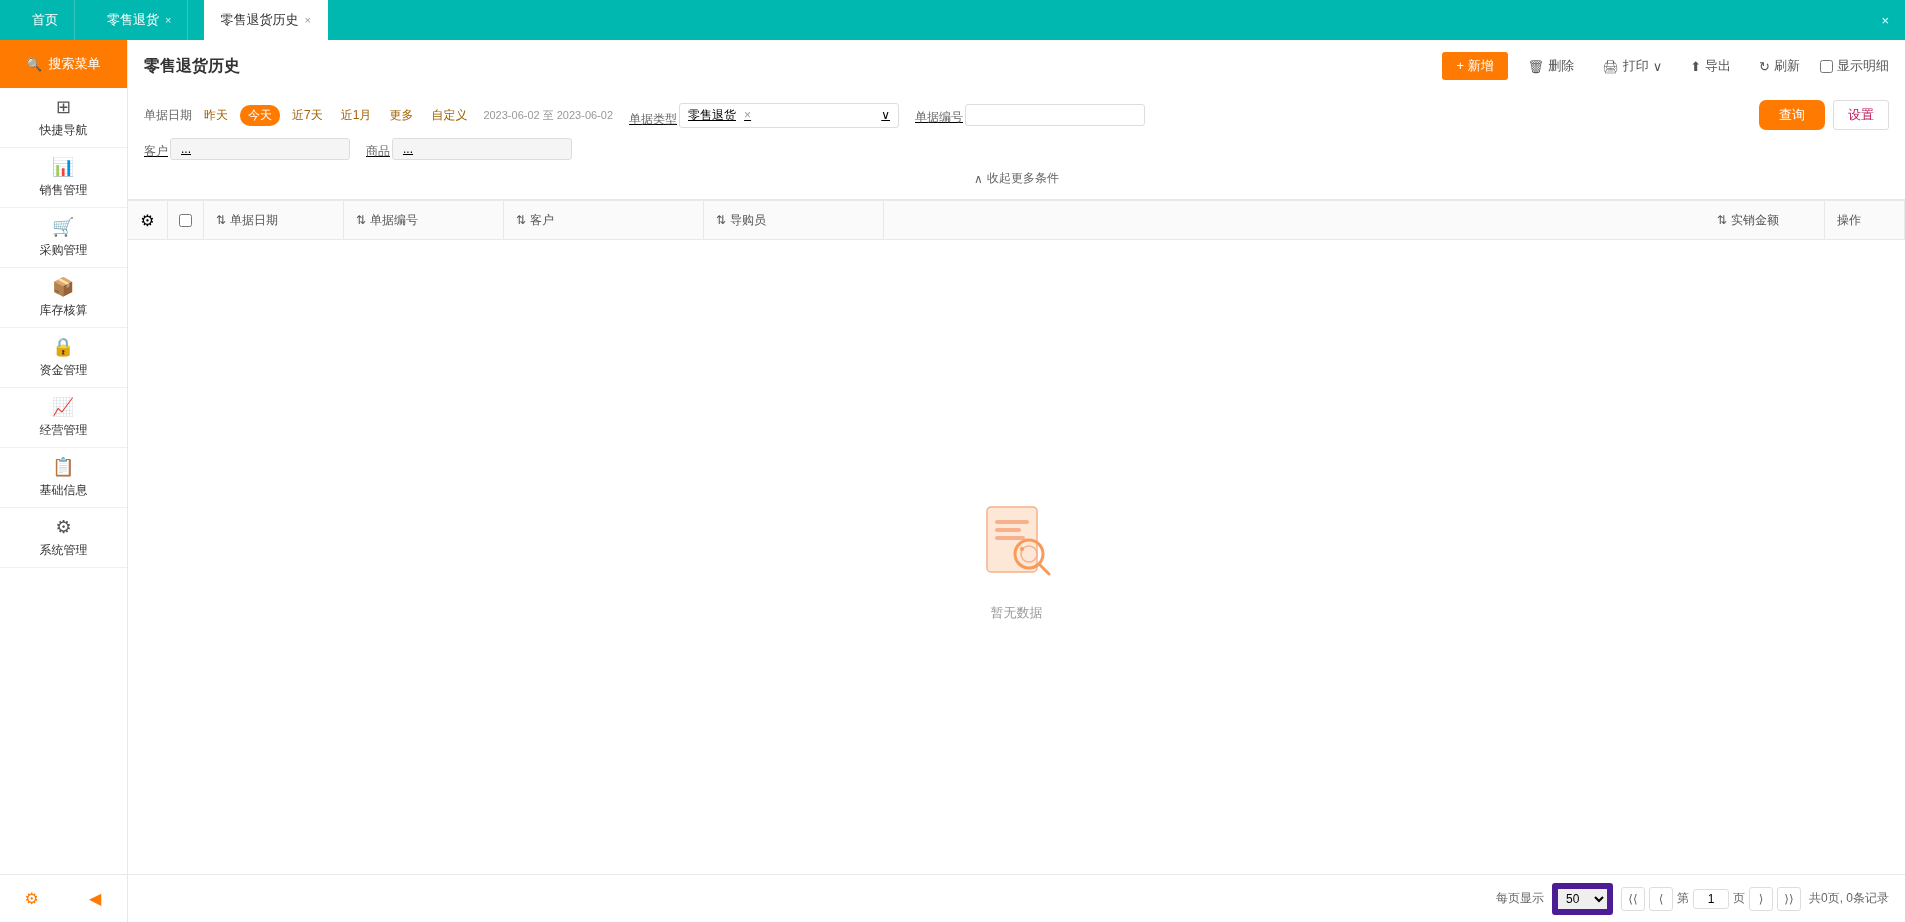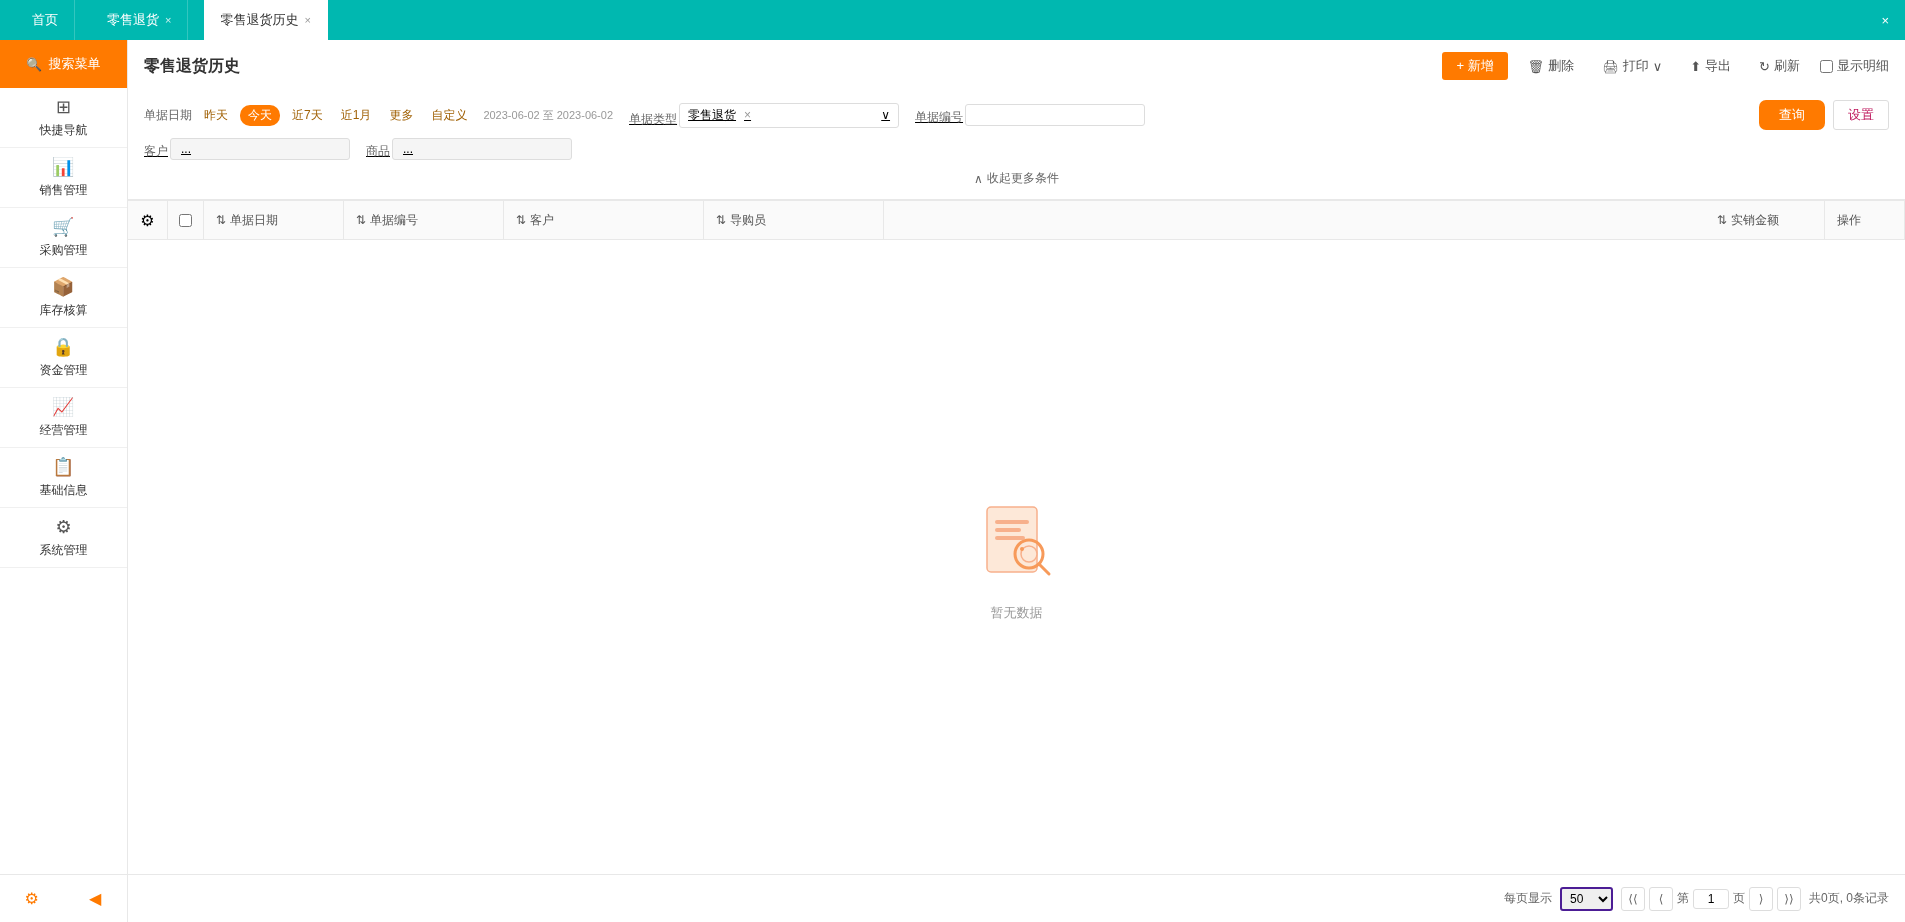--- a/index.html
+++ b/index.html
@@ -353,21 +353,21 @@
       justify-content: flex-end;
       padding: 0 16px;
       gap: 8px;
       flex-shrink: 0;
     }
     .pagination-label {
       font-size: 12px;
       color: #666;
     }
     .pagination-select {
-      border: 2px solid #4c1d95;
+      border: 6px solid #4c1d95;
       border-radius: 3px;
       font-size: 12px;
       padding: 2px 4px;
       cursor: pointer;
     }
     .pagination-nav {
       display: flex;
       align-items: center;
       gap: 4px;
     }

